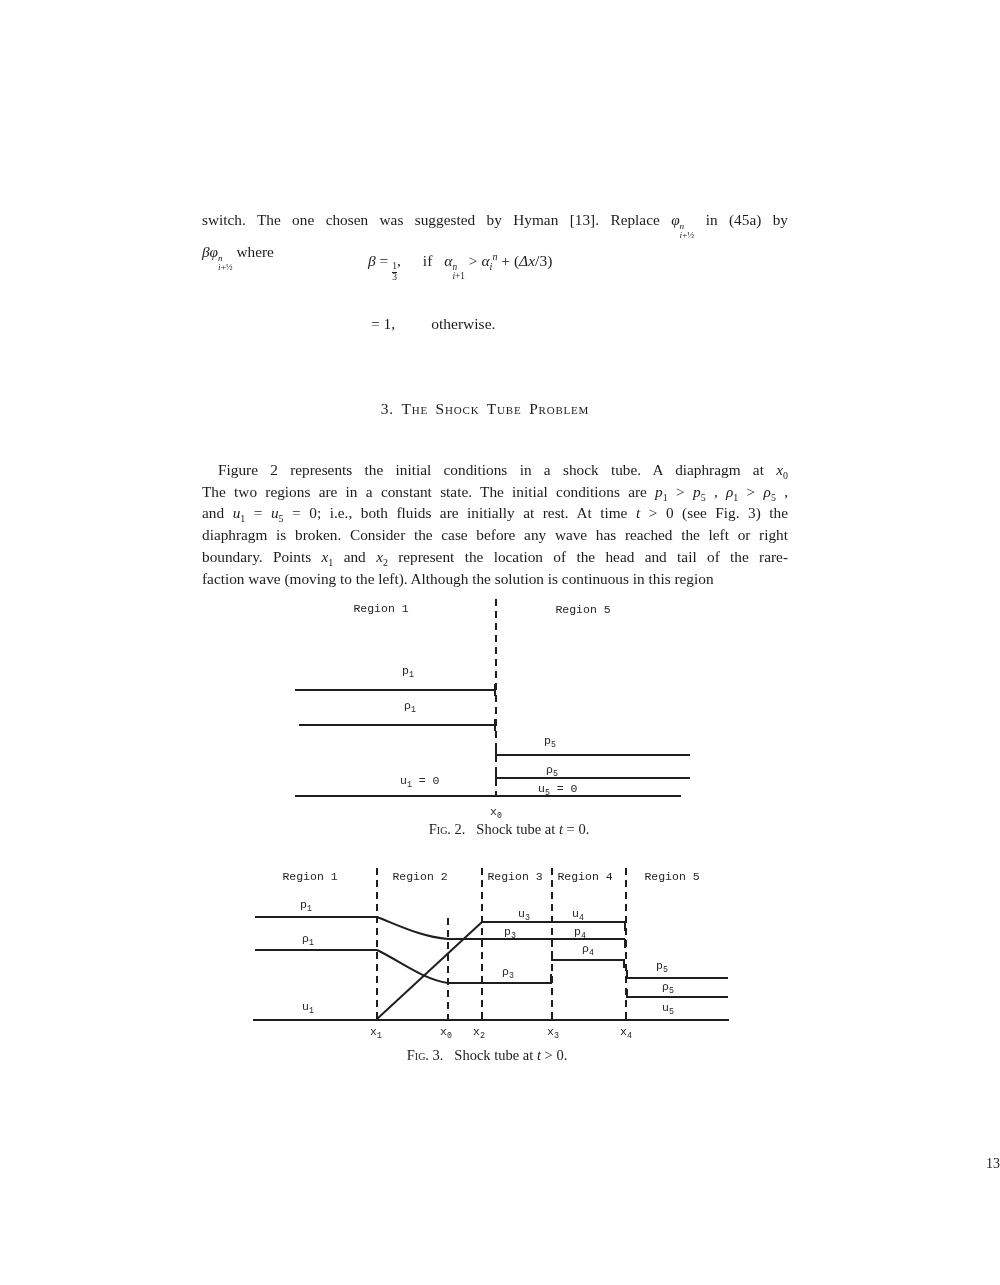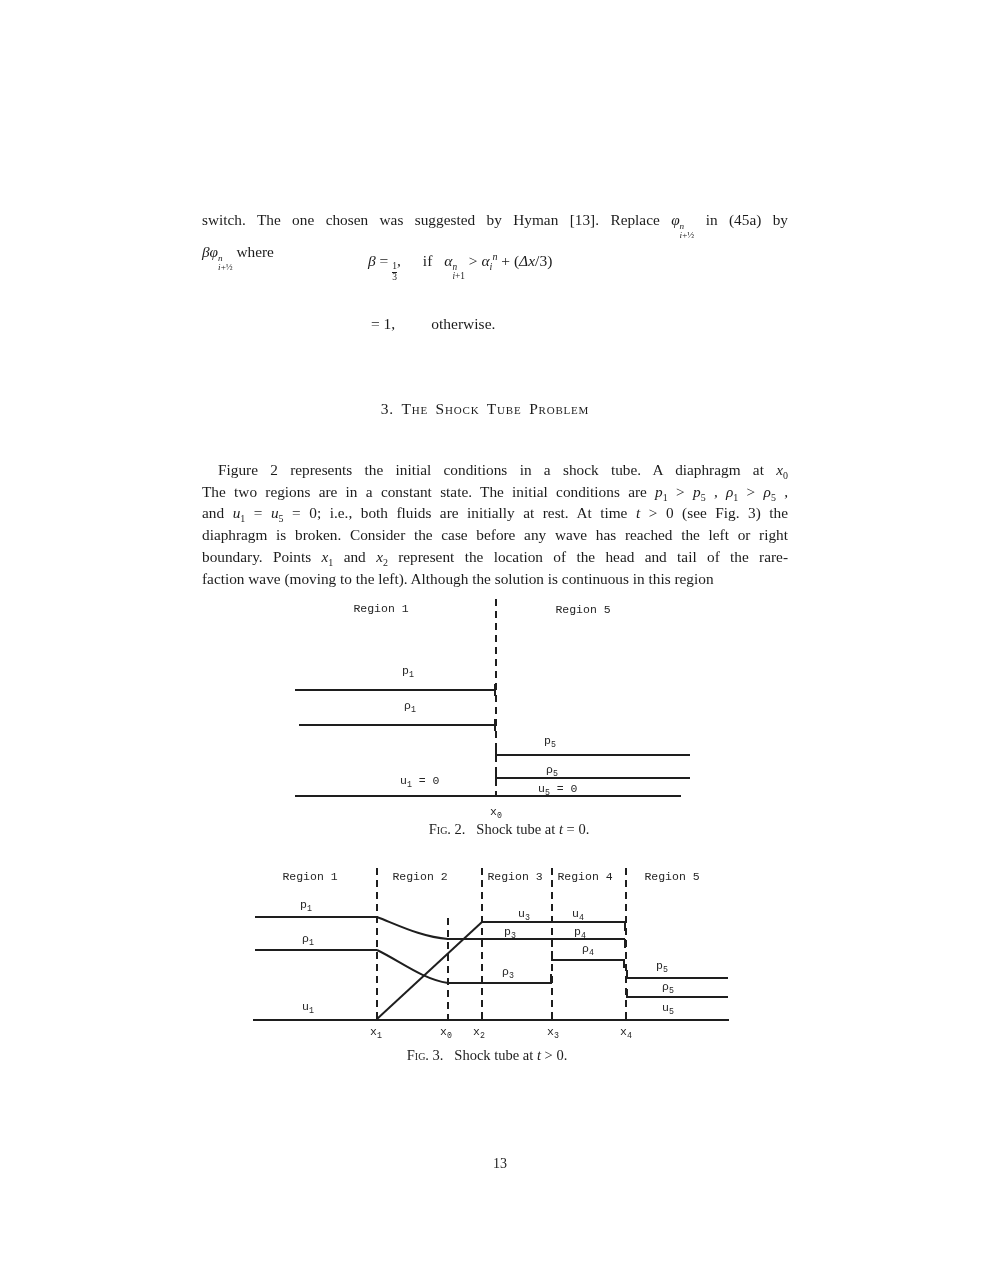--- a/index.html
+++ b/index.html
@@ -24,21 +24,21 @@
     font-size:9.5px; line-height:1.05; vertical-align:-3px;
   }
   .frac .d { border-top:1px solid #1c1c1c; }
   .gapA { display:inline-block; width:22px; }
   .gapB { display:inline-block; width:12px; }
   .gapC { display:inline-block; width:36px; }
   .eqline { font-size:15.5px; white-space:nowrap; }
   .heading { font-size:15.5px; font-variant:small-caps; letter-spacing:0.8px; word-spacing:3px; text-align:center; }
   .sc { font-variant:small-caps; }
   .caption { text-align:center; font-size:14.5px; white-space:nowrap; }
-  .pageno { text-align:center; font-size:14px; }
+  .pageno { text-align:right; font-size:14px; }
   .fig { position:absolute; }
   .hline { position:absolute; height:2px; background:#1e1e1e; }
   .tick { position:absolute; width:2px; background:#1e1e1e; }
   .vdash {
     position:absolute; width:2px;
     background:repeating-linear-gradient(to bottom, #1e1e1e 0 7px, transparent 7px 12px);
   }
   .flabel {
     position:absolute; font-family:"Liberation Mono", monospace;
     font-size:11.5px; color:#262626; white-space:nowrap;

